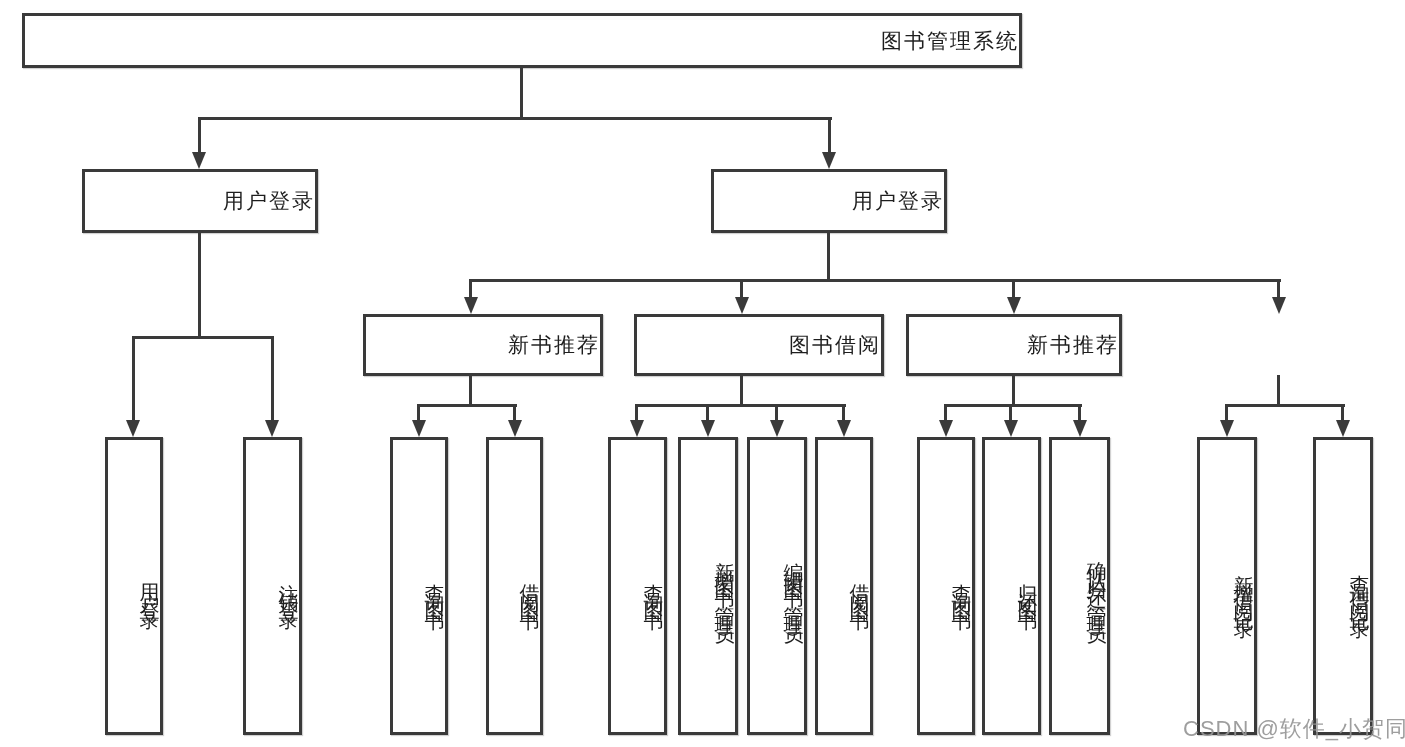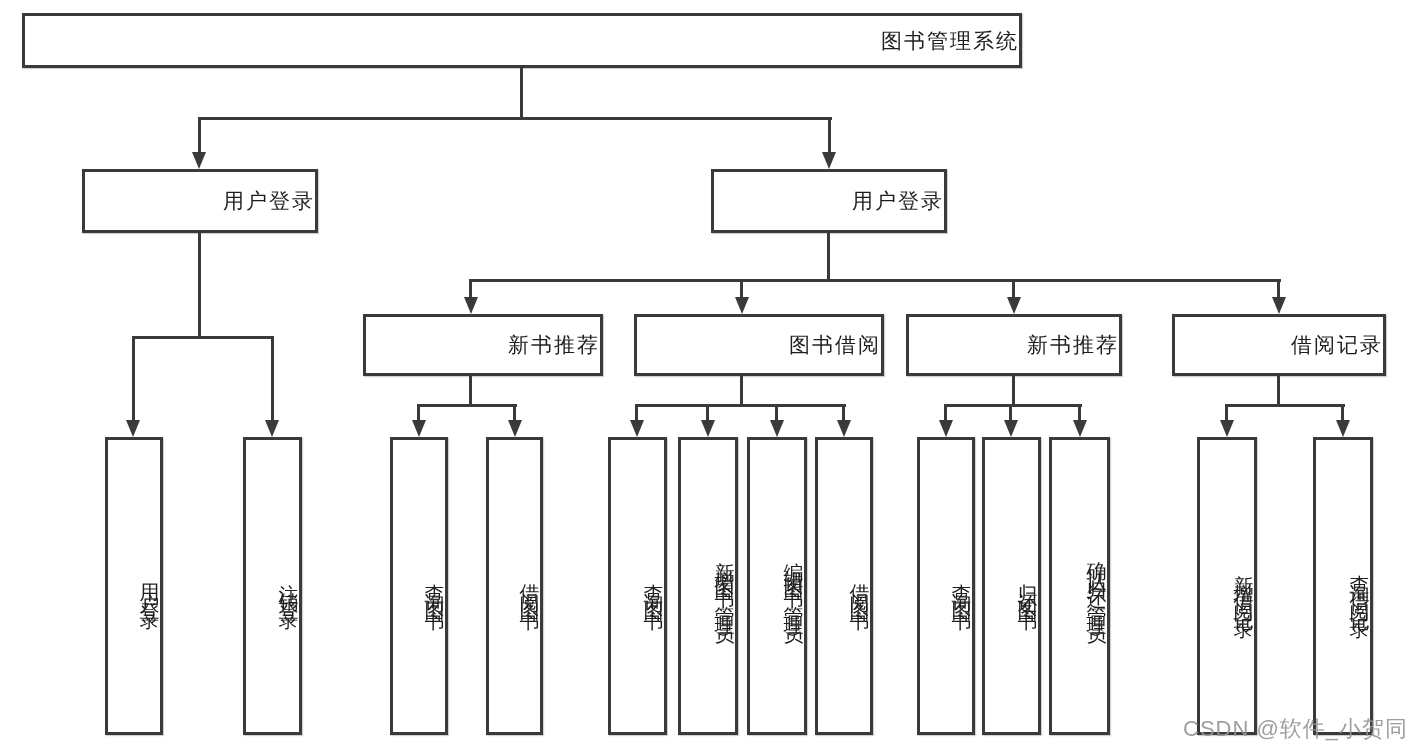--- a/index.html
+++ b/index.html
@@ -46,23 +46,20 @@
   </div>
 
   <div class="node" style="left:363px;top:314px;width:240px;height:62px">
     <span class="lbl">新书推荐</span>
   </div>
   <div class="node" style="left:634px;top:314px;width:250px;height:62px">
     <span class="lbl">图书借阅</span>
   </div>
   <div class="node" style="left:906px;top:314px;width:216px;height:62px">
     <span class="lbl">新书推荐</span>
-  </div>
-  <div class="node" style="left:1172px;top:314px;width:214px;height:62px">
-    <span class="lbl">借阅记录</span>
   </div>
 
   <div class="node leaf" style="left:105px;top:437px;width:58px;height:298px">
     <span class="lbl">用户登录</span>
   </div>
   <div class="node leaf" style="left:243px;top:437px;width:59px;height:298px">
     <span class="lbl">注销登录</span>
   </div>
 
   <div class="node leaf" style="left:390px;top:437px;width:58px;height:298px">

